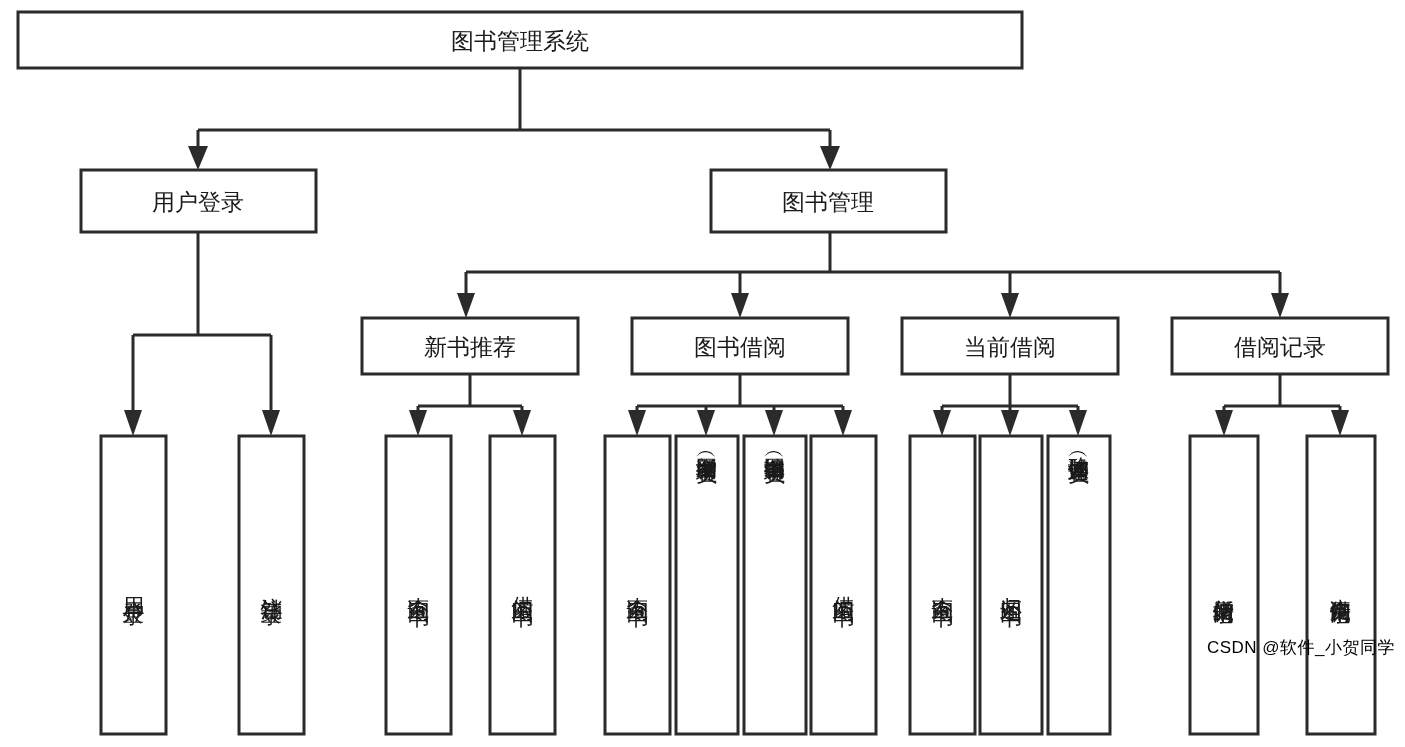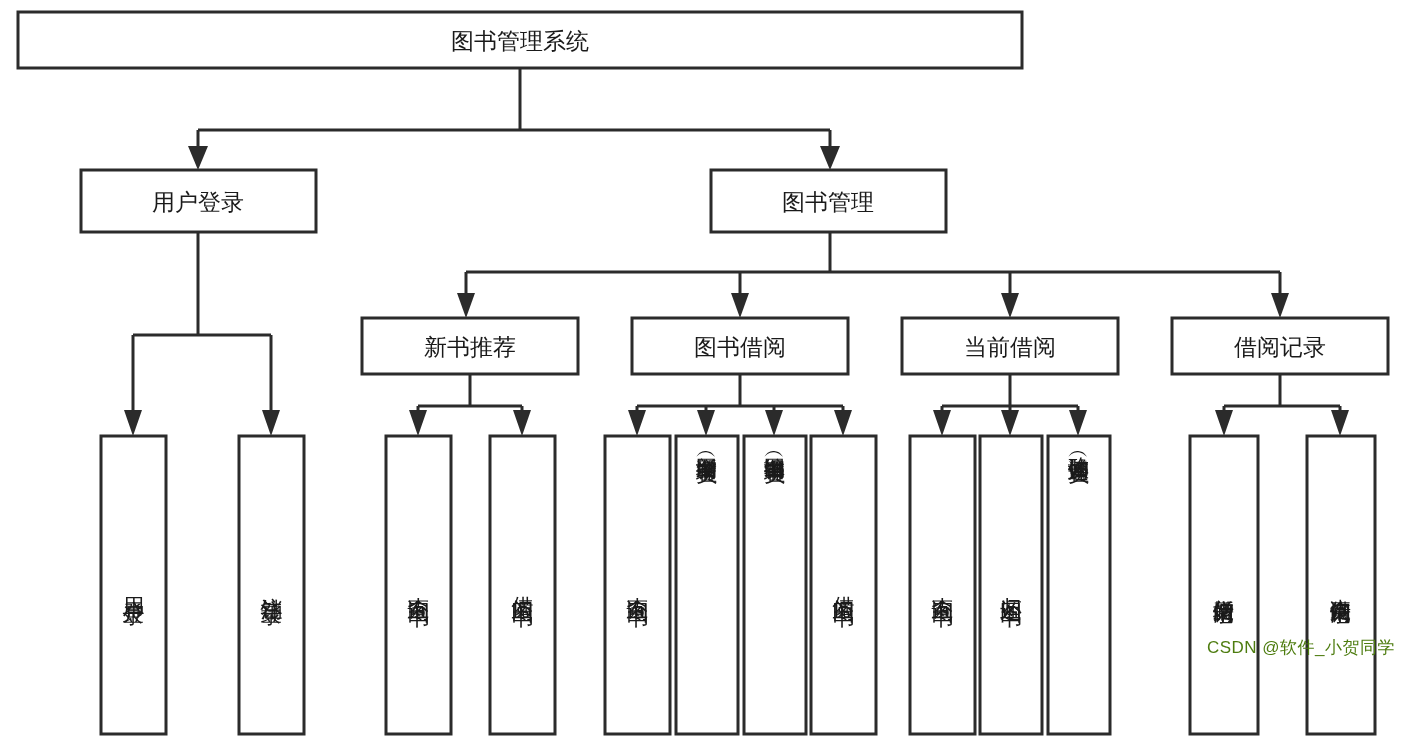--- a/index.html
+++ b/index.html
@@ -69,21 +69,21 @@
   .node-label-v.tall {
     letter-spacing: 1px;
     font-size: 21px;
   }
   .watermark {
     position: absolute;
     right: 10px;
     bottom: 4px;
     font-family: "Liberation Sans", "DejaVu Sans", sans-serif;
     font-size: 17px;
-    color: #4d7c0f;
+    color: #000000;
     letter-spacing: 0.5px;
     white-space: nowrap;
   }
 </style>
 </head>
 <body>
 
 <div id="diagram-root">
 
   <svg class="diagram-canvas" viewBox="0 0 1405 747" xmlns="http://www.w3.org/2000/svg">

